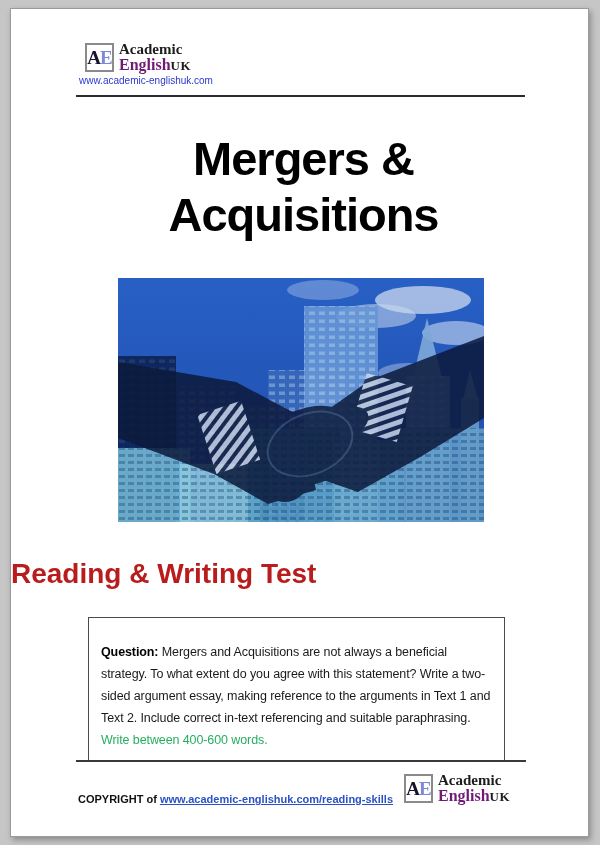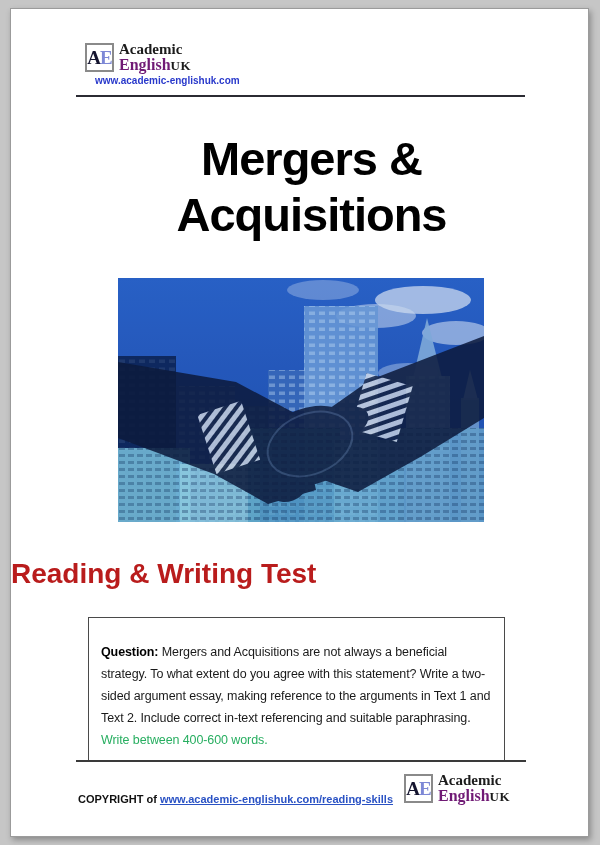--- a/index.html
+++ b/index.html
@@ -22,31 +22,31 @@
   }
   .logo-a { color:#14142e; }
   .logo-e { color:#7d88d6; }
   .logo-words { font-family:"Liberation Serif", serif; line-height:16px; }
   .logo-word-top { color:#1c1c1c; font-weight:bold; font-size:15px; }
   .logo-word-bottom { color:#701a75; font-size:16px; font-weight:bold; }
   .logo-word-uk { color:#1c1c1c; font-weight:bold; font-size:13px; letter-spacing:0.5px;text-align:center; }
 
   .header-logo { left:74px; top:32px; }
   .header-url {
-    position:absolute; left:84px; top:66px;
-    color:#2939cb; font-size:10px; font-weight:bold;text-align:center;
+    position:absolute; left:68px; top:66px;
+    color:#2939cb; font-size:10px; font-weight:normal;text-align:center;
   }
   .header-rule {
     position:absolute; left:65px; top:86px; width:449px; height:0;
     border-top:2px solid #2b2b33;
   }
 
   
   .doc-title {
-    position:absolute; left:12px; top:122px; width:100%;
+    position:absolute; left:4px; top:122px; width:100%;
     text-align:center; font-weight:bold; color:#000;
     font-size:47px; line-height:56px; letter-spacing:-1px;
   }
 
   
   .hero { position:absolute; left:107px; top:269px; width:366px; height:244px; }
   .hero svg { display:block; width:366px; height:244px; }
 
   
   .subtitle {

